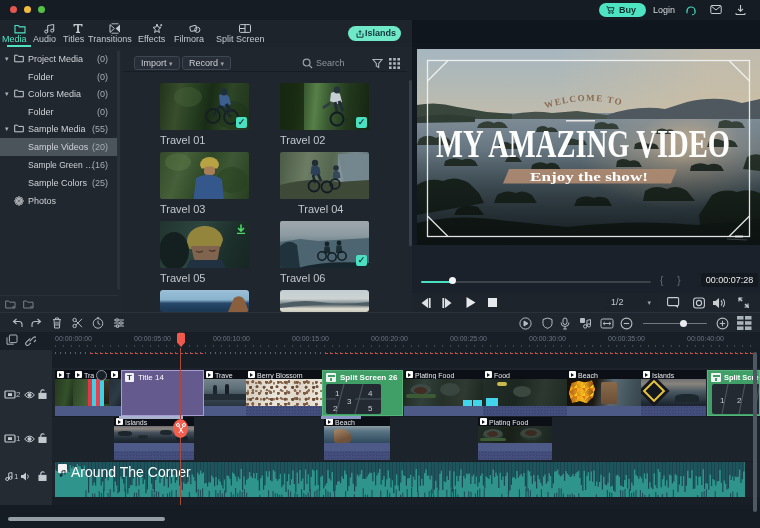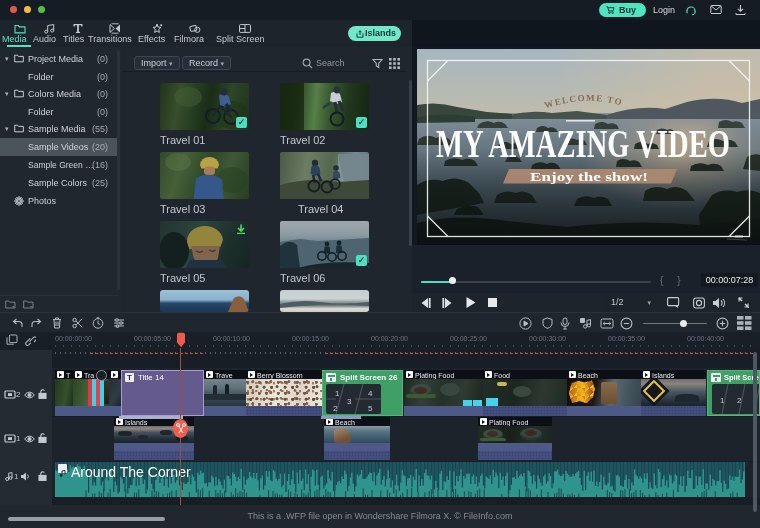--- a/index.html
+++ b/index.html
@@ -780,17 +780,14 @@
           <path d="M31.0 35V28.2M37.6 35V31.4M39.8 35V31.4M44.2 35V29.3M46.4 35V30.9M48.6 35V27.1M53.0 35V31.1M55.2 35V26.9M70.6 35V27.1M79.4 35V30.5M81.6 35V30.8M83.8 35V27.3M97.0 35V28.3M99.2 35V31.8M101.4 35V29.3M103.6 35V29.8M108.0 35V32.1M112.4 35V31.4M114.6 35V30.4M116.8 35V28.4M121.2 35V28.0M125.6 35V32.0M134.4 35V30.1M143.2 35V27.0M145.4 35V28.0M147.6 35V26.2M154.2 35V28.7M160.8 35V27.9M163.0 35V30.9M165.2 35V28.2M167.4 35V31.4M169.6 35V28.5M176.2 35V29.9M178.4 35V32.4M180.6 35V26.0M182.8 35V30.9M185.0 35V28.8M187.2 35V29.7M189.4 35V27.2M191.6 35V30.7M204.8 35V32.8M213.6 35V28.2M218.0 35V28.9M220.2 35V31.3M222.4 35V31.6M224.6 35V32.7M226.8 35V32.4M233.4 35V27.6M235.6 35V29.6M240.0 35V31.0M242.2 35V32.0M246.6 35V27.2M248.8 35V30.9M251.0 35V32.8M253.2 35V30.5M255.4 35V26.9M259.8 35V29.3M262.0 35V27.4M264.2 35V26.7M268.6 35V33.0M270.8 35V26.9M273.0 35V29.6M275.2 35V30.6M279.6 35V28.0M290.6 35V29.0M299.4 35V32.0M308.2 35V26.3M310.4 35V32.4M312.6 35V32.8M317.0 35V28.0M325.8 35V28.6M332.4 35V27.7M334.6 35V30.8M341.2 35V27.5M345.6 35V32.8M347.8 35V30.7M352.2 35V27.0M356.6 35V26.0M363.2 35V29.8M369.8 35V30.4M374.2 35V29.0M376.4 35V27.3M378.6 35V32.3M383.0 35V26.8M391.8 35V27.8M396.2 35V26.3M398.4 35V27.0M400.6 35V27.1M402.8 35V32.6M409.4 35V29.6M413.8 35V29.3M416.0 35V29.9M420.4 35V31.5M422.6 35V28.1M424.8 35V26.6M429.2 35V26.6M446.8 35V32.1M453.4 35V28.5M464.4 35V27.3M471.0 35V26.5M473.2 35V26.3M475.4 35V28.3M482.0 35V32.5M486.4 35V27.3M493.0 35V30.1M499.6 35V31.5M501.8 35V30.7M504.0 35V26.2M506.2 35V26.5M508.4 35V31.6M512.8 35V32.2M515.0 35V32.5M517.2 35V31.5M519.4 35V32.9M523.8 35V31.4M541.4 35V32.6M552.4 35V28.1M554.6 35V30.0M556.8 35V31.0M565.6 35V28.0M567.8 35V28.4M570.0 35V27.0M574.4 35V27.3M576.6 35V30.9M578.8 35V29.9M581.0 35V28.1M585.4 35V28.0M587.6 35V30.7M589.8 35V33.0M594.2 35V32.3M600.8 35V30.1M603.0 35V33.0M607.4 35V31.9M611.8 35V30.5M618.4 35V27.8M642.6 35V32.9M647.0 35V30.0M649.2 35V29.1M651.4 35V27.2M660.2 35V29.2M675.6 35V31.3M677.8 35V29.5M682.2 35V30.6" stroke="#1e4f5a" stroke-width="1.1" fill="none"></path>
         </svg>
     <div style="position:absolute;left:3px;top:2px;width:9px;height:9px;background:#f0f2f4;border-radius:1px;"><svg width="9" height="9" viewBox="0 0 9 9" fill="#1a2430">
             <circle cx="3" cy="6.4" r="1.3"></circle>
             <path d="M4 6.4 V2 L7 1.5 V5.6" stroke="#1a2430" stroke-width=".9" fill="none"></path>
           </svg></div>
     <div style="position:absolute;left:16px;top:2px;font-size:14px;color:#fff;">Around The Corner</div>
   </div>
 </div>
 
-<div class="a" id="status">
-  <div class="a" id="stext">This is a .WFP file open in Wondershare Filmora X. © FileInfo.com</div>
-</div>
 <div class="a" id="hscroll"></div>
 <div class="a" id="vscroll"></div>
 </div>
 </body></html>

